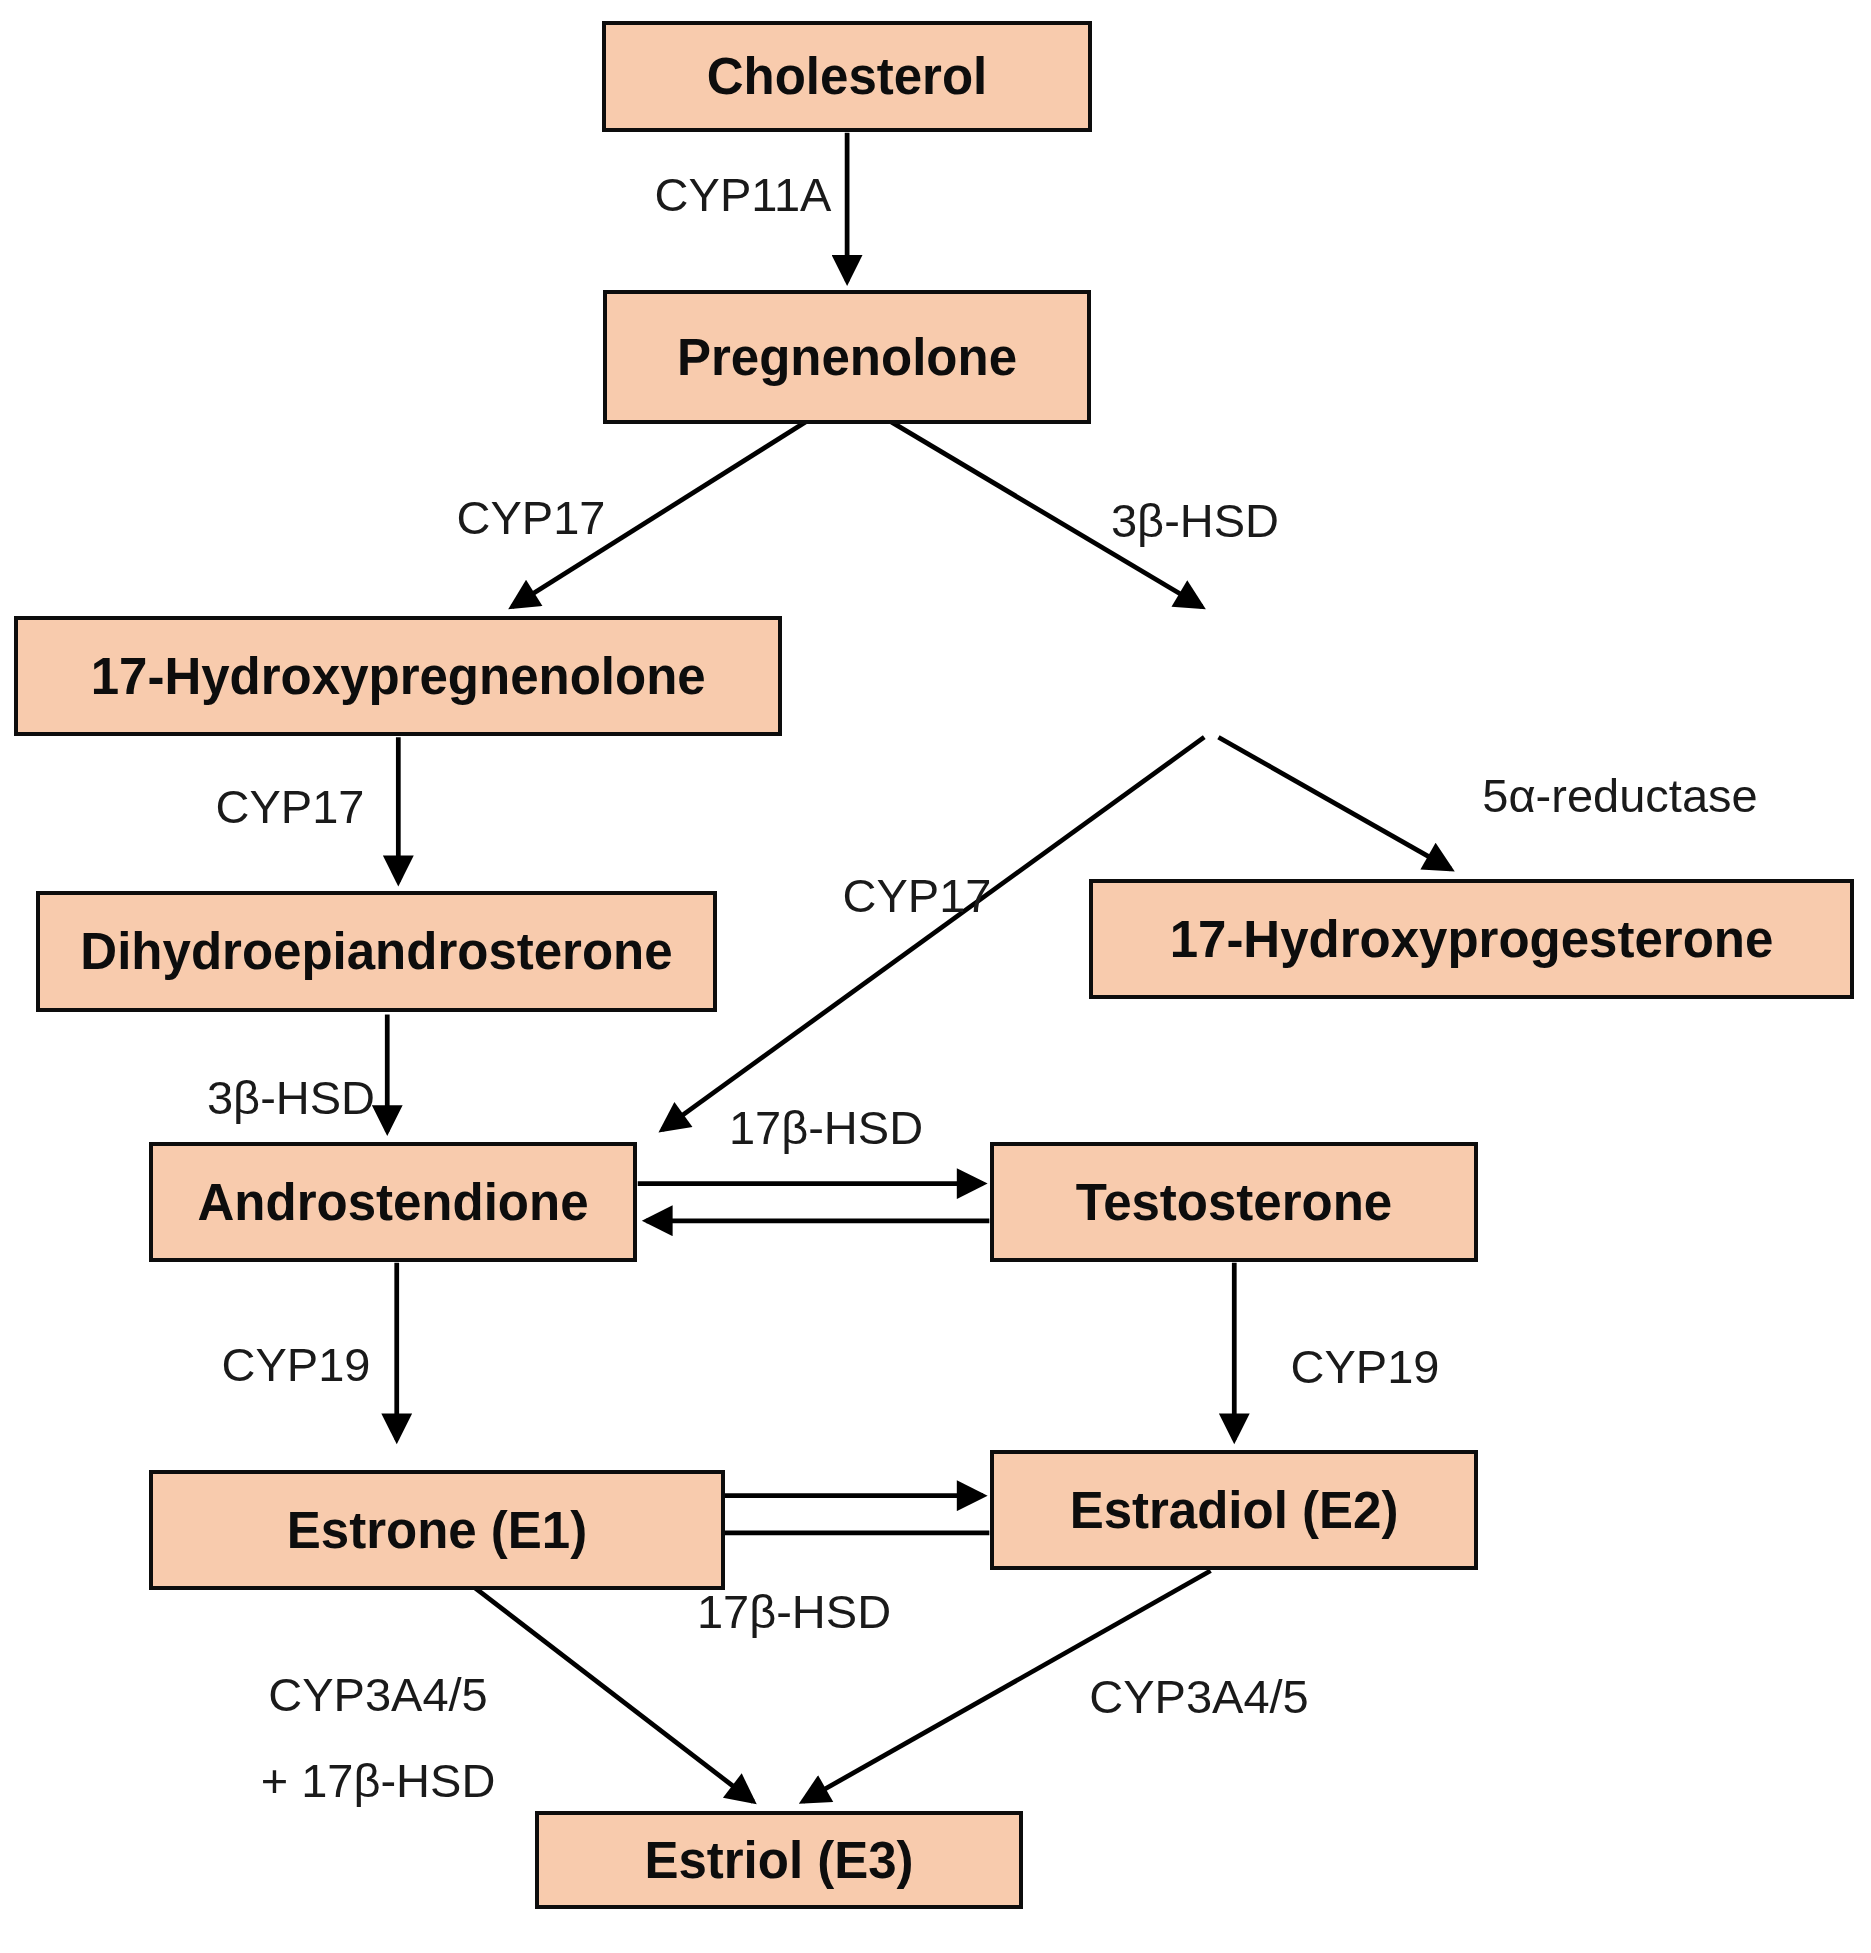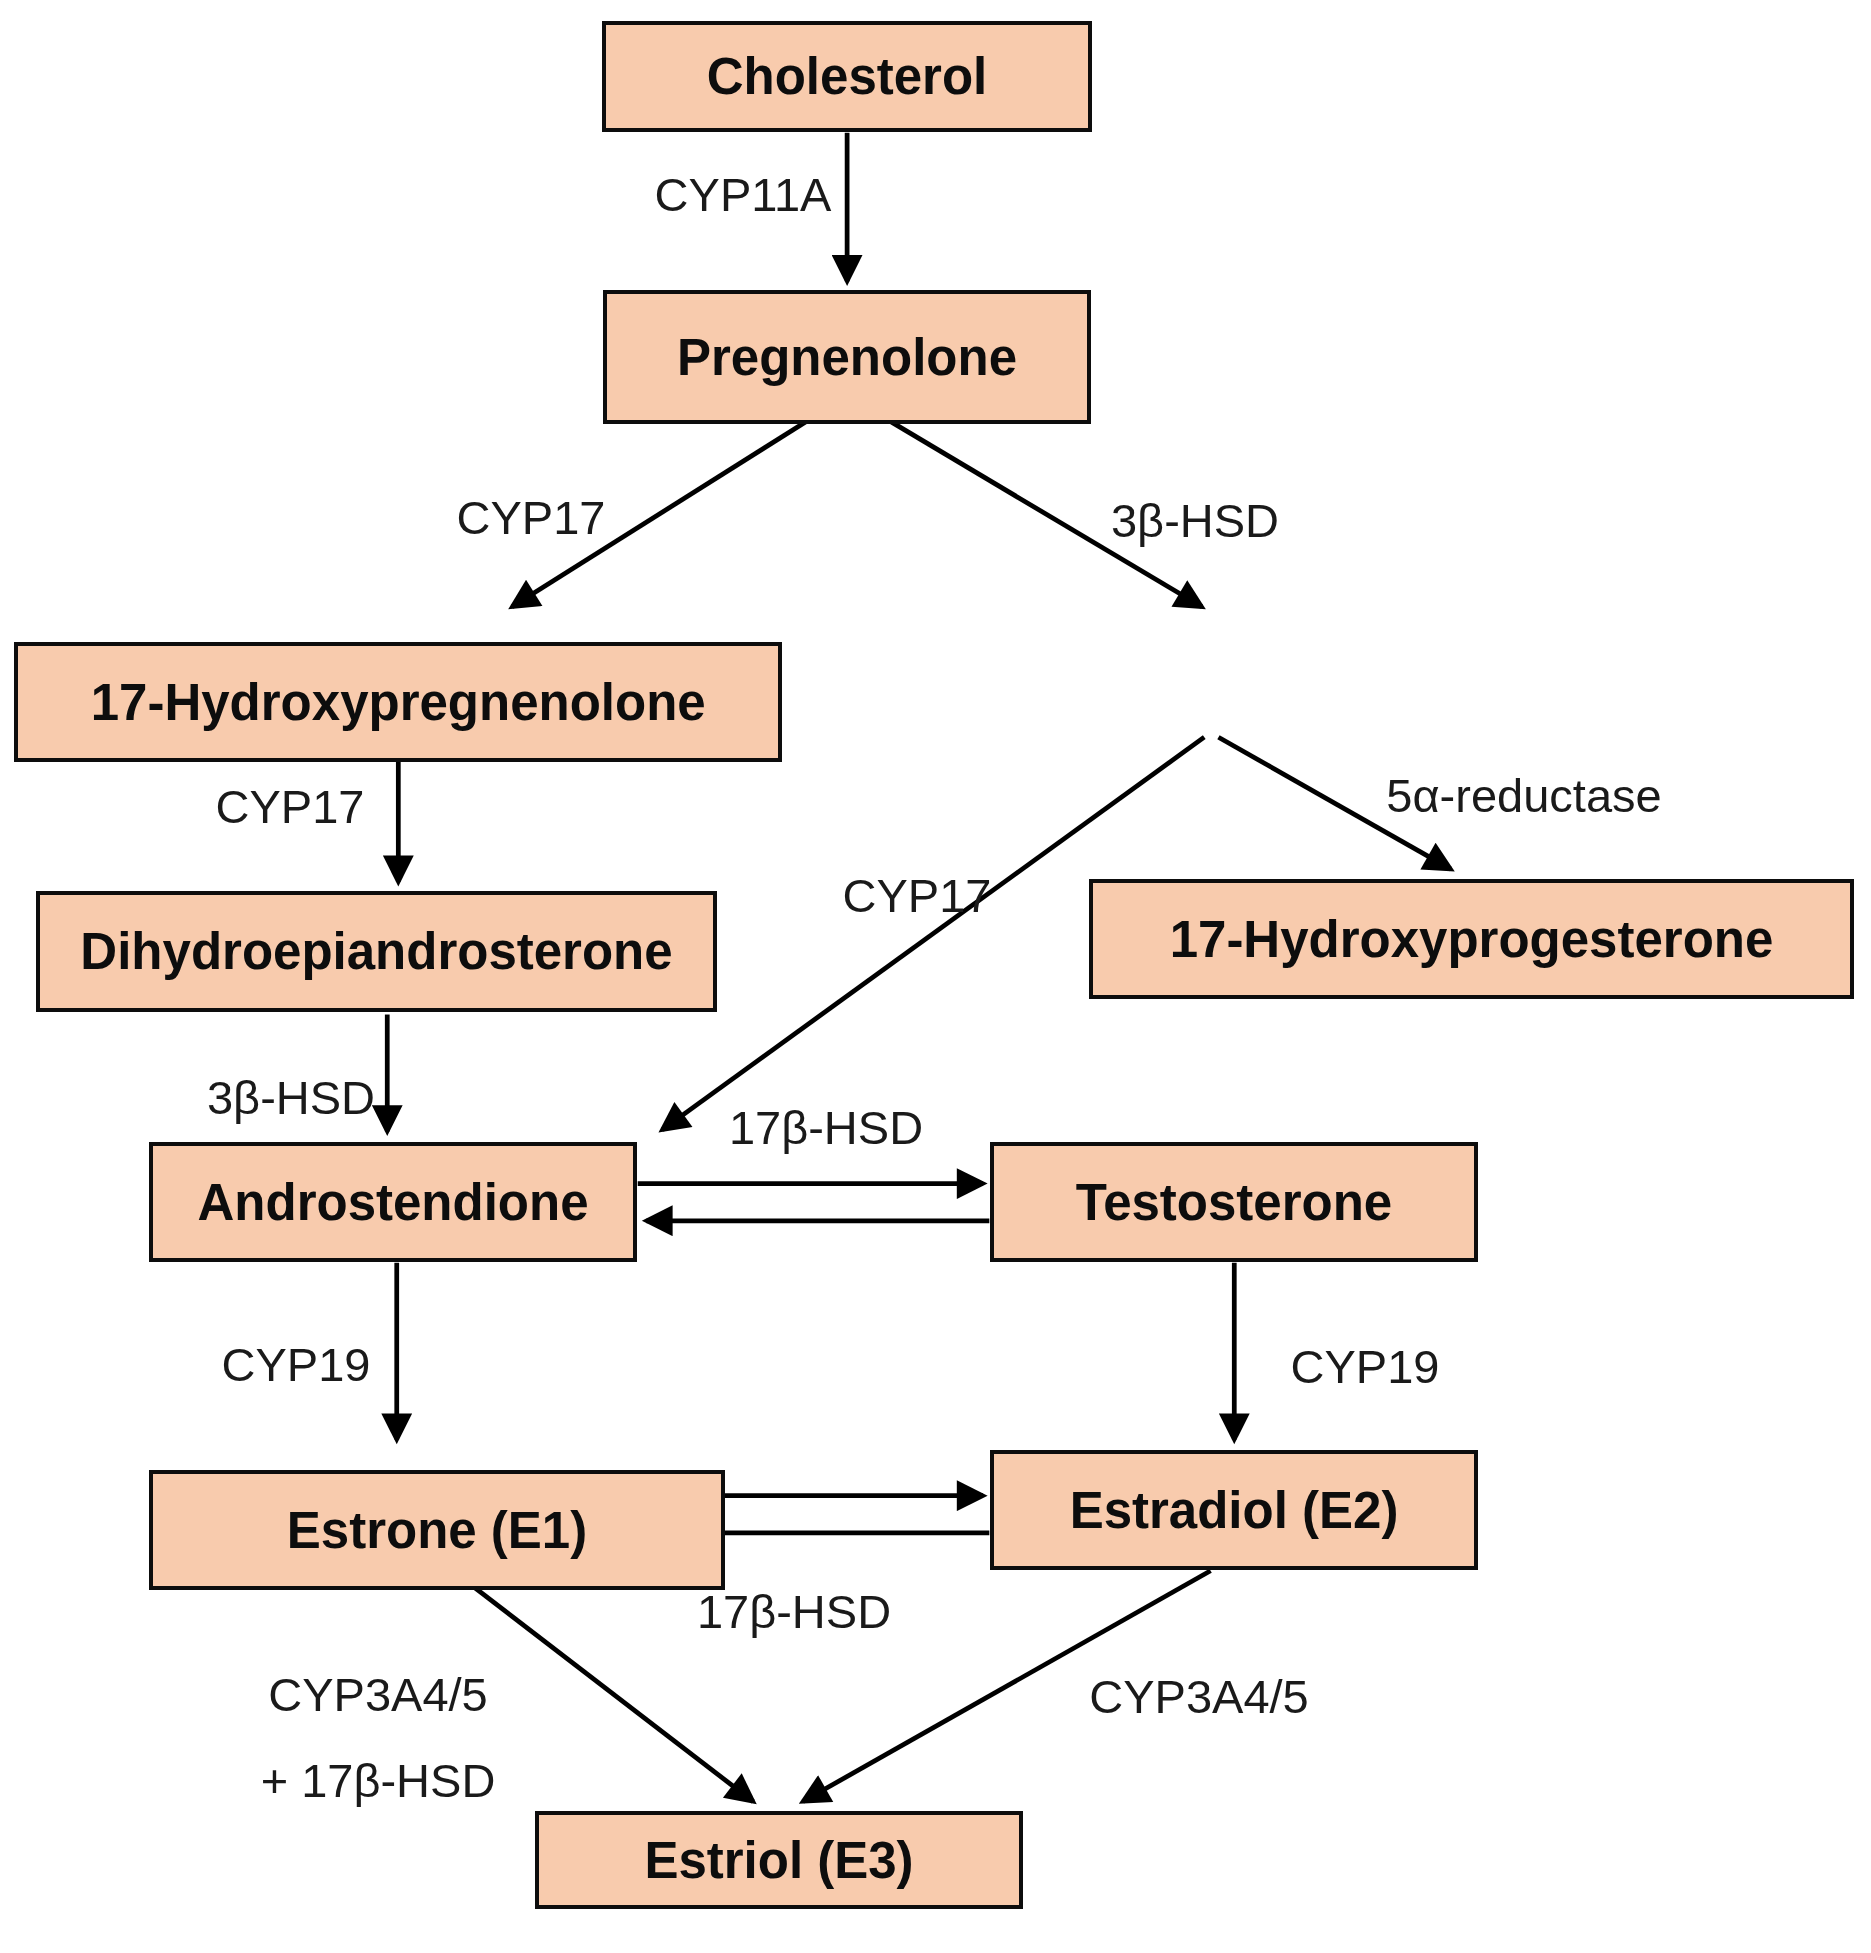--- a/index.html
+++ b/index.html
@@ -40,36 +40,36 @@
     color: #1a1a1a;
     white-space: nowrap;
     text-align: center;
     line-height: 1.1;
   }
   .elabel.twoline { line-height: 1.82; }
 
   
   .n-cholesterol        { left: 602px;  top: 20.5px;   width: 490px; height: 111px; }
   .n-pregnenolone       { left: 603px;  top: 290px;  width: 488px; height: 134px; }
-  .n-17ohpregnenolone   { left: 14.2px;   top: 616px;  width: 768px; height: 120px; margin-top: 26px; }
+  .n-17ohpregnenolone   { left: 14.2px;   top: 616px;  width: 768px; height: 120px; }
   .n-progesterone       { left: 966px; top: 616px;  width: 488px; height: 120px; }
   .n-dhea               { left: 36px;   top: 891px; width: 681px; height: 121px; }
   .n-17ohprogesterone   { left: 1089px; top: 879px; width: 765px; height: 120px; }
   .n-androstendione     { left: 149px;  top: 1142px; width: 488px; height: 120px; }
   .n-testosterone       { left: 990px; top: 1142px; width: 488px; height: 120px; }
   .n-estrone            { left: 149px;  top: 1450px; width: 576px; height: 120px; margin-top: 20px; }
   .n-estradiol          { left: 990px; top: 1450px; width: 488px; height: 120px; }
   .n-estriol            { left: 535px;  top: 1811px; width: 488px; height: 98px; }
 
   
   .l-cyp11a        { left: 743px;  top: 195px;  }
   .l-cyp17-a       { left: 531px;  top: 518px;  }
   .l-3bhsd-a       { left: 1195px; top: 521px;  }
   .l-cyp17-b       { left: 290px;  top: 807px; }
-  .l-5ared         { left: 1524px; top: 796px; }
+  .l-5ared         { left: 1620px; top: 796px; }
   .l-cyp17-c       { left: 917px; top: 896px; }
   .l-3bhsd-b       { left: 291px;  top: 1098px; }
   .l-17bhsd-top    { left: 826px; top: 1128px; }
   .l-cyp19-left    { left: 296px;  top: 1365px; }
   .l-cyp19-right   { left: 1365px; top: 1367px; }
   .l-17bhsd-bottom { left: 794px; top: 1612px; }
   .l-cyp3a45-block { left: 378px;  top: 1738px; }
   .l-cyp3a45-right { left: 1199px; top: 1697px; }
 </style>
 </head>

